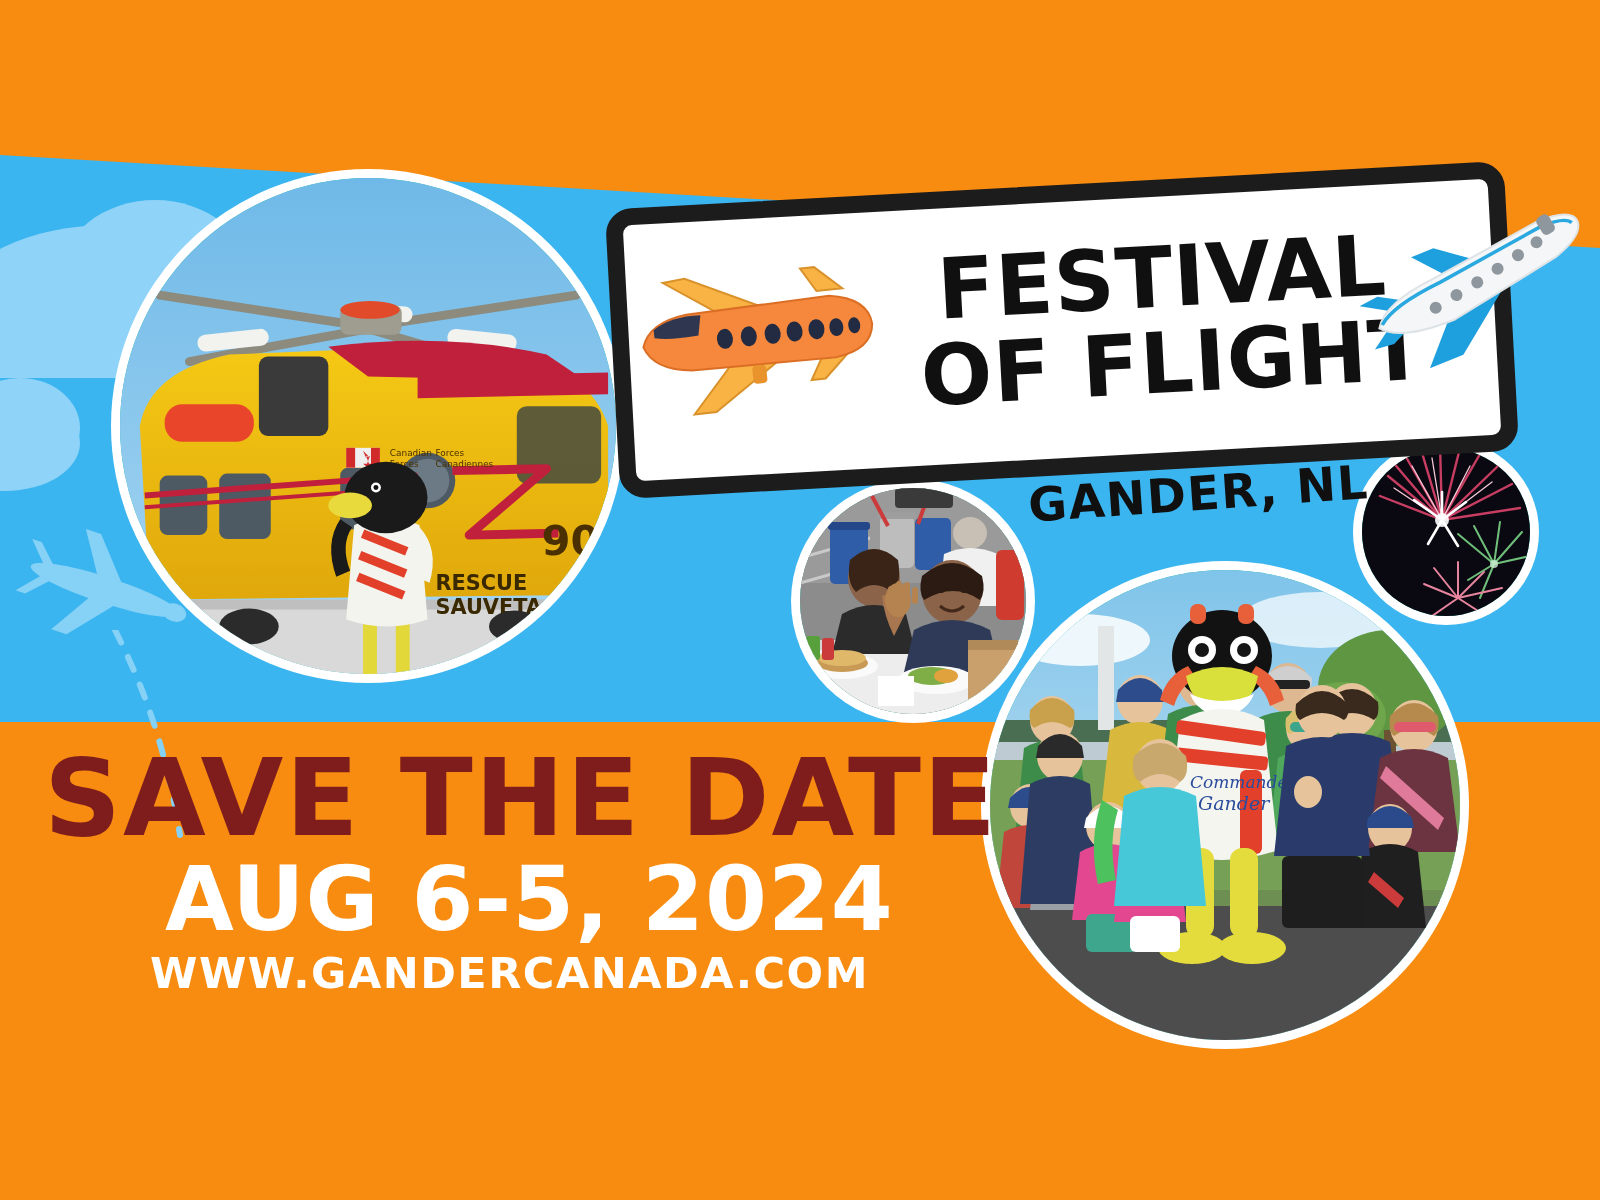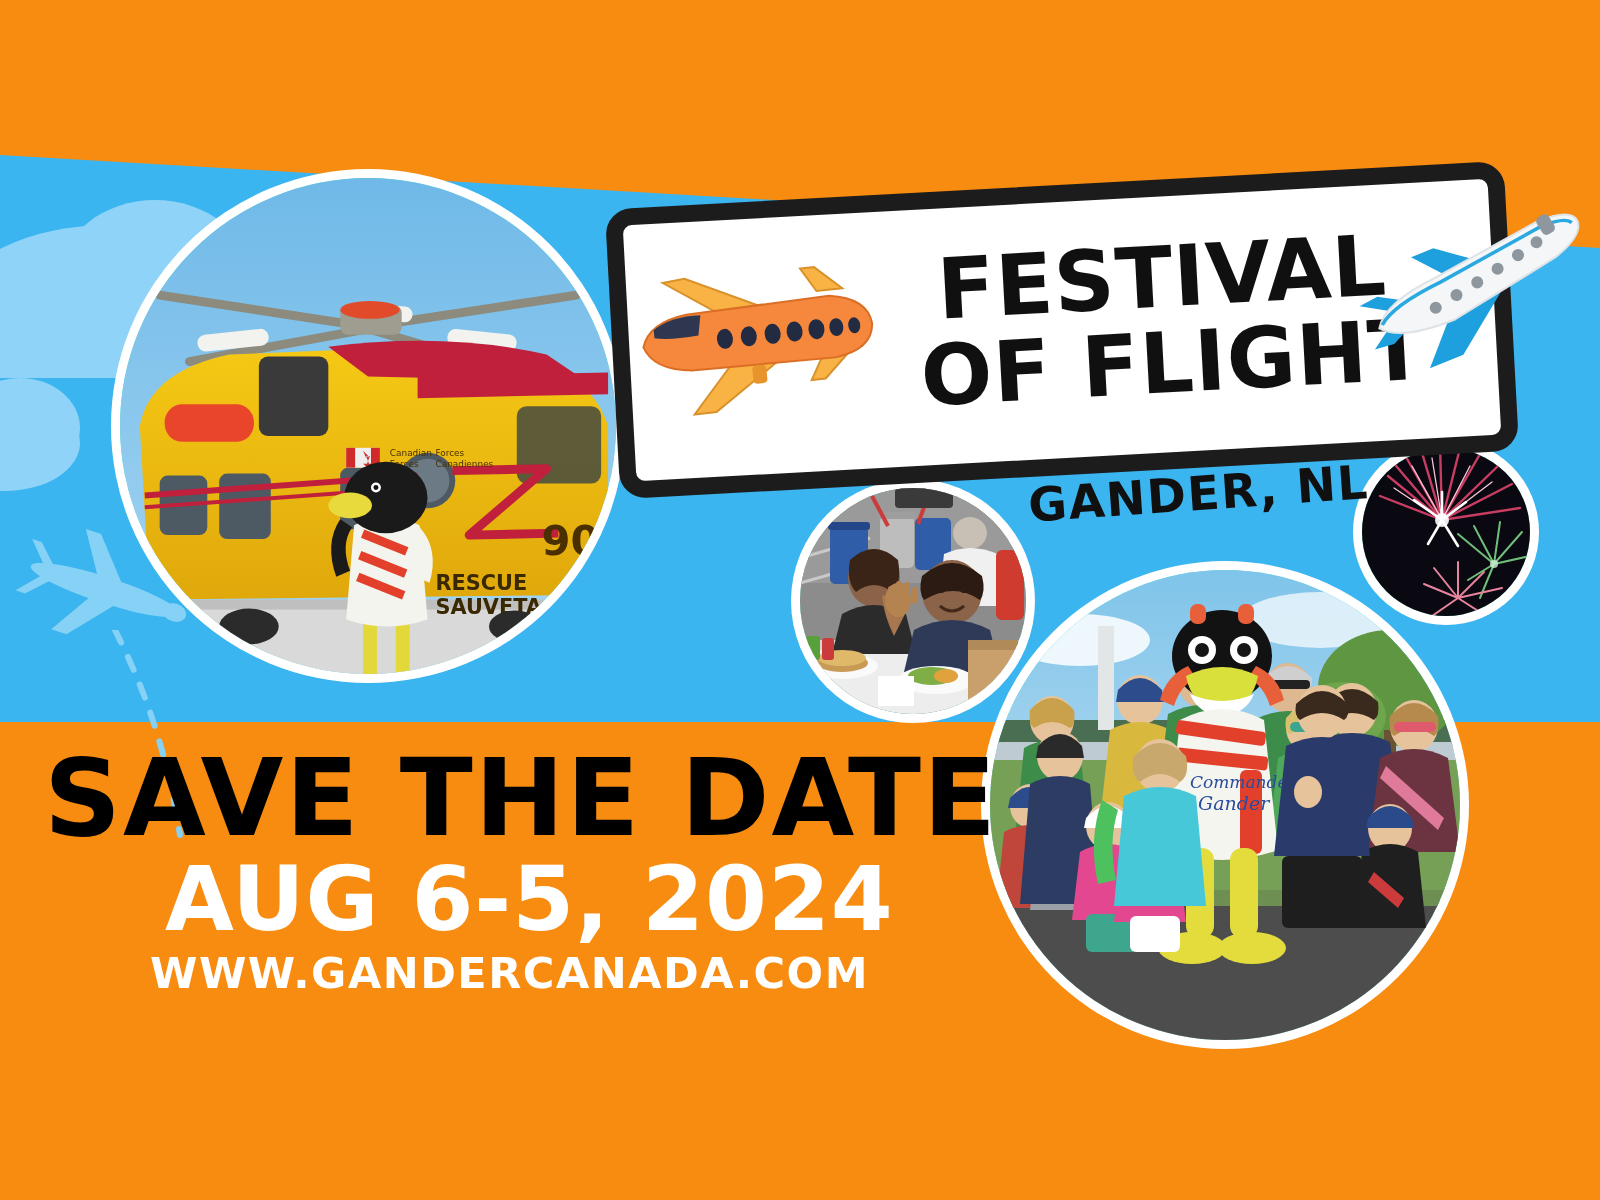--- a/index.html
+++ b/index.html
@@ -58,33 +58,33 @@
   .plane-blue{position:absolute;left:1348px;top:205px;width:260px;height:180px;z-index:26;}
 
   
   .gander{
     position:absolute;left:1028px;top:466px;z-index:22;
     font-family:"DejaVu Sans", sans-serif;font-weight:bold;font-size:47px;
     color:#101010;letter-spacing:1.5px;transform:rotate(-4deg);white-space:nowrap;
   }
 
   
-  .circ{position:absolute;border-radius:50%;background:#5eead4;overflow:hidden;
+  .circ{position:absolute;border-radius:50%;background:#14b8a6;overflow:hidden;
         box-shadow:0 0 0 9px #FFFFFF;}
   .circ-heli{left:120px;top:178px;width:496px;height:496px;z-index:12;}
   .circ-kids{left:800px;top:488px;width:226px;height:226px;z-index:13;}
   .circ-fire{left:1362px;top:448px;width:168px;height:168px;z-index:14;}
   .circ-group{left:990px;top:570px;width:470px;height:470px;z-index:30;}
   .circ svg{display:block;width:100%;height:100%;}
 
   
   .save{
     position:absolute;left:44px;top:745px;z-index:40;
     font-family:"DejaVu Sans", sans-serif;font-weight:bold;
-    font-size:107px;color:#000000;letter-spacing:2px;line-height:1;white-space:nowrap;
+    font-size:107px;color:#7f1d1d;letter-spacing:2px;line-height:1;white-space:nowrap;
   }
   .aug{
     position:absolute;left:165px;top:855px;z-index:40;
     font-family:"DejaVu Sans", sans-serif;font-weight:bold;
     font-size:89px;color:#FFFFFF;letter-spacing:1px;line-height:1;white-space:nowrap;
   }
   .web{
     position:absolute;left:150px;top:952px;z-index:40;
     font-family:"DejaVu Sans", sans-serif;font-weight:bold;
     font-size:43px;color:#FFFFFF;letter-spacing:1.5px;line-height:1;white-space:nowrap;

